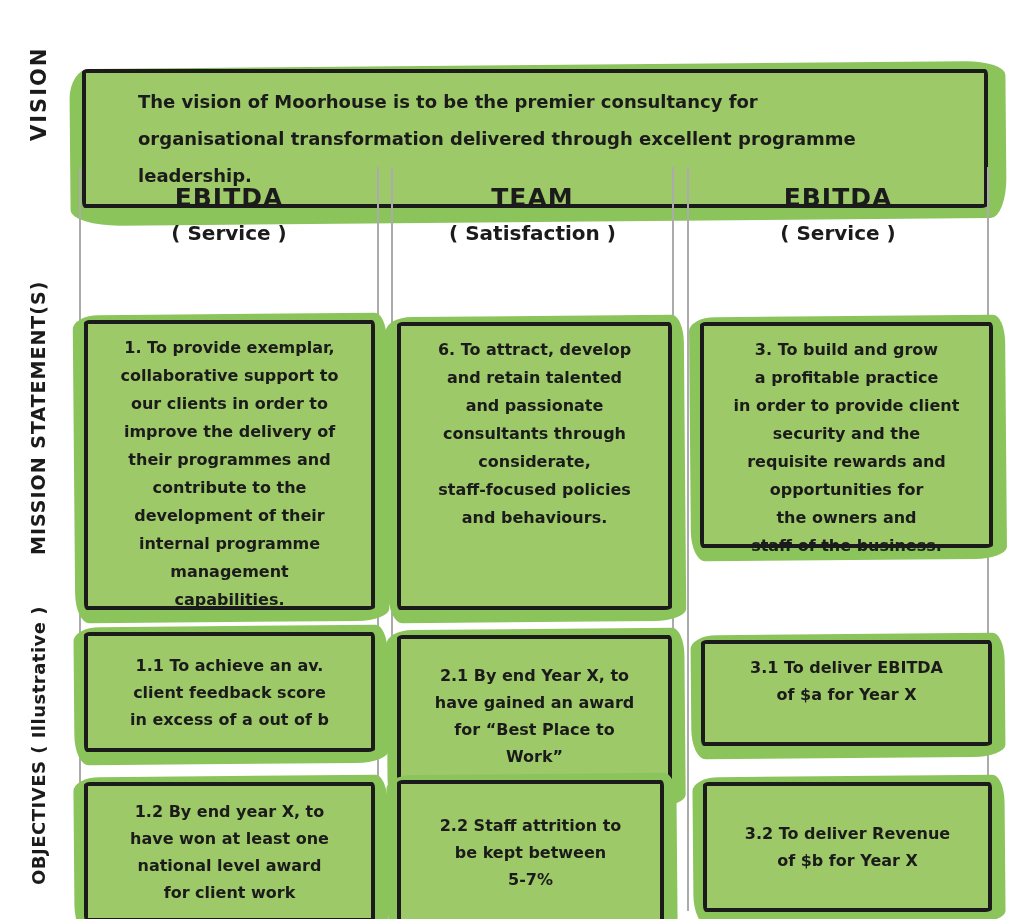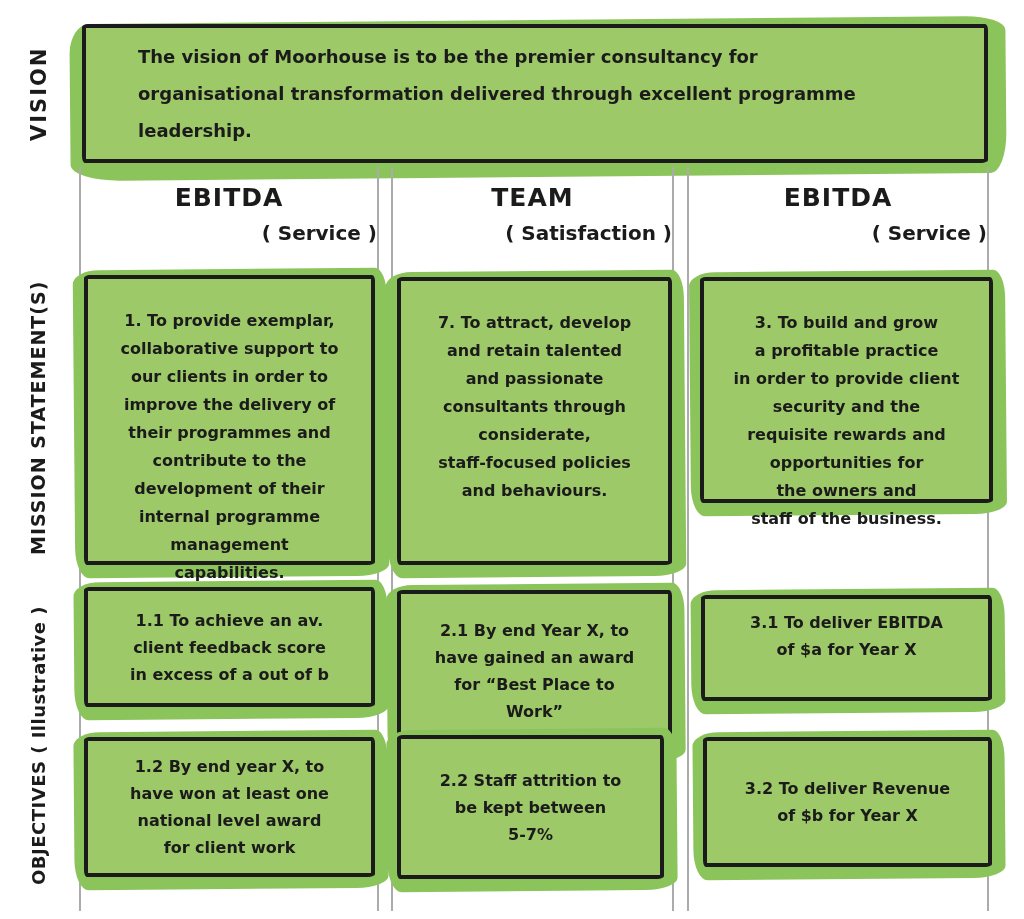--- a/index.html
+++ b/index.html
@@ -37,24 +37,24 @@
     height: 744px;
     border-left: 2px solid var(--grid-line, #ababab);
     border-right: 2px solid var(--grid-line, #ababab);
   }
   #col-1 { left: 79px;  width: 300px; }
   #col-2 { left: 391px; width: 283px; }
   #col-3 { left: 687px; width: 302px; }
 
   .col-header { position: absolute; top: 16px; left: 0; right: 0; text-align: center; color: var(--ink, #1b1b1b); }
   .col-header .h1 { font-size: 25px; font-weight: bold; letter-spacing: 1px; }
-  .col-header .h2 { font-size: 20px; font-weight: bold; margin-top: 9px; text-align: right; }
-
-  
-  .box-wrap { position: absolute; }
+  .col-header .h2 { font-size: 20px; font-weight: bold; margin-top: 9px; }
+
+  
+  .box-wrap { position: absolute; margin-top: 45px; }
   .blob {
     position: absolute;
     top: -6px; left: -10px; right: -13px; bottom: -12px;
     background: var(--blob-green, #8cc45c);
     border-radius: 26px 12px 32px 14px / 14px 28px 12px 30px;
     transform: rotate(-0.5deg);
   }
   .sketch {
     position: relative;
     width: 100%; height: 100%;
@@ -77,21 +77,21 @@
     justify-content: flex-start;
     text-align: left;
     padding: 6px 28px 6px 52px;
     font-size: 18px;
     line-height: 37px;
   }
 
   
   .mission-box .sketch {
     align-items: flex-start;
-    padding-top: 28px;
+    padding-top: 10px;
     font-size: 16px;
     line-height: 28px;
   }
   #m1 { left: 3px;  right: 2px;  top: 108px; height: 290px; }
   #m2 { left: 4px;  right: 0px;  top: 110px; height: 288px; }
   #m3 { left: 11px; right: -6px; top: 110px; height: 226px; }
 
   
   .obj-box .sketch { font-size: 16px; line-height: 27px; padding: 16px 6px; }
   #o11 { left: 3px;  right: 2px;  top: 420px; height: 120px; }
@@ -151,21 +151,21 @@
     </div>
   </div>
 
   <div class="col" id="col-2">
     <div class="col-header">
       <div class="h1">TEAM</div>
       <div class="h2">( Satisfaction )</div>
     </div>
     <div class="box-wrap mission-box" id="m2">
       <div class="blob"></div>
-      <div class="sketch">7. To attract, develop
+      <div class="sketch">6. To attract, develop
 and retain talented
 and passionate
 consultants through
 considerate,
 staff-focused policies
 and behaviours.</div>
     </div>
     <div class="box-wrap obj-box" id="o21">
       <div class="blob"></div>
       <div class="sketch">2.1 By end Year X, to

